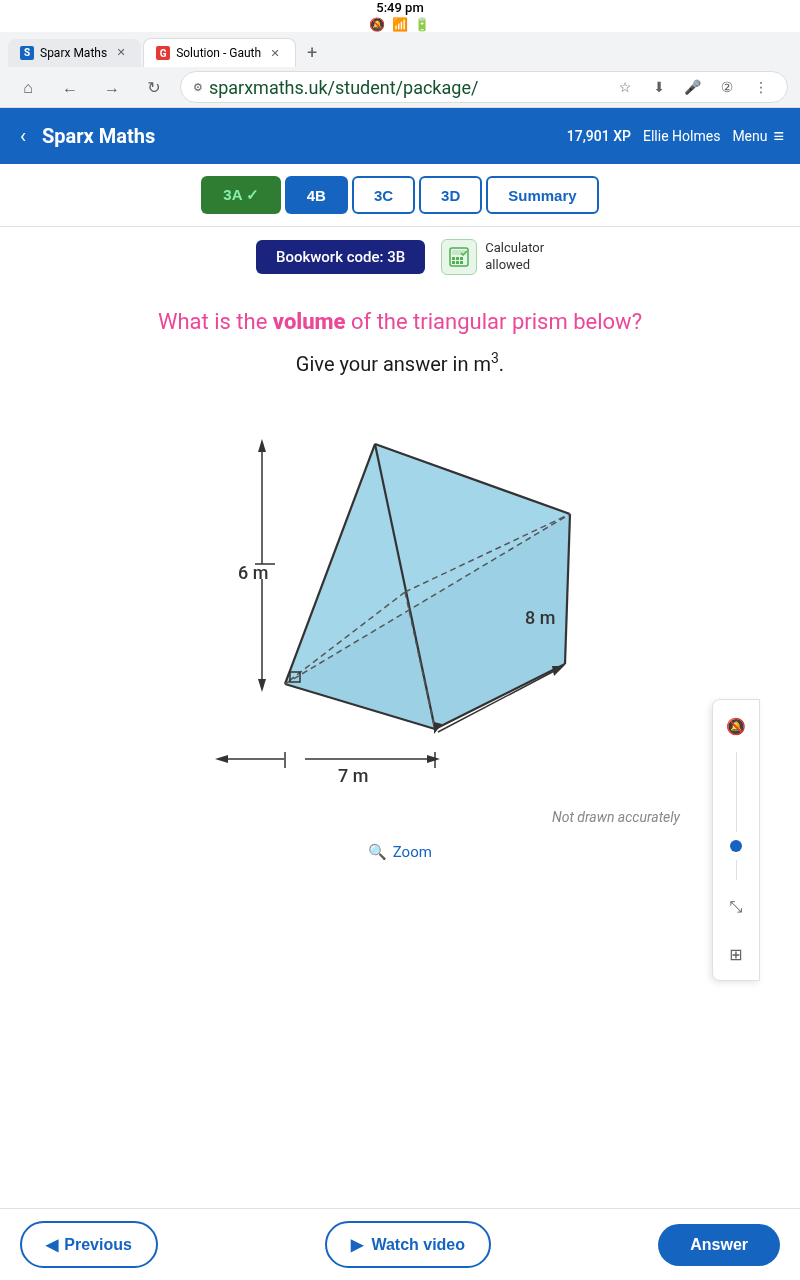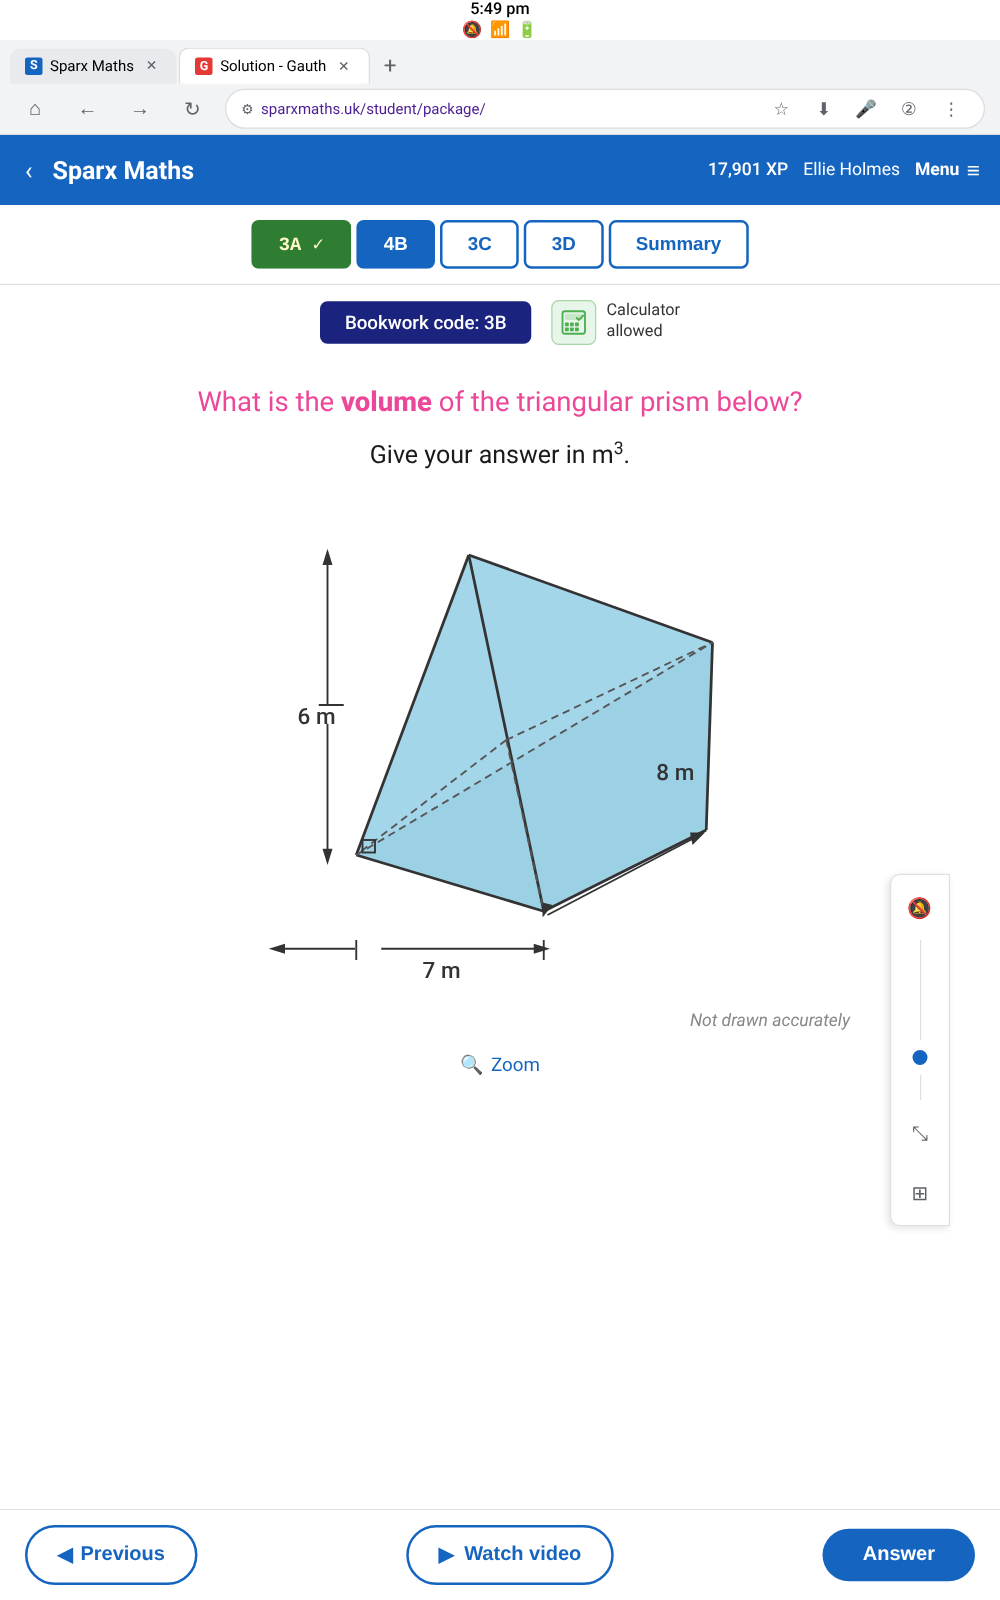--- a/index.html
+++ b/index.html
@@ -118,21 +118,21 @@
       border-radius: 16px;
       display: flex;
       align-items: center;
       padding: 0 12px;
       font-size: 13px;
       color: #333;
       border: 1px solid #dadce0;
       gap: 6px;
     }
     .url-icon { color: #5f6368; font-size: 11px; }
-    .url-text { flex: 1; color: #4c1d95; font-size: 12px; }
+    .url-text { flex: 1; color: #14532d; font-size: 18px; }
     .url-actions { display: flex; gap: 6px; align-items: center; }
     .url-action-btn {
       width: 28px;
       height: 28px;
       border-radius: 50%;
       display: flex;
       align-items: center;
       justify-content: center;
       color: #5f6368;
       cursor: pointer;
@@ -165,21 +165,21 @@
       font-size: 14px;
       font-weight: 500;
     }
     .user-name {
       color: #fff;
       font-size: 14px;
     }
     .menu-btn {
       color: #fff;
       font-size: 14px;
-      font-weight: 700;
+      font-weight: 400;
       display: flex;
       align-items: center;
       gap: 6px;
       cursor: pointer;
     }
     .hamburger { font-size: 18px; }
 
     
     .tab-nav {
       background: #fff;
@@ -192,22 +192,21 @@
     .topic-tab {
       padding: 8px 20px;
       border-radius: 6px;
       font-size: 15px;
       font-weight: 600;
       cursor: pointer;
       border: 2px solid transparent;
     }
     .topic-tab.completed {
       background: #2e7d32;
-      color: #fef9c3;
-      font-family: Liberation Mono, monospace;
+      color: #86efac;
     }
     .topic-tab.active {
       background: #1565c0;
       color: #fff;
     }
     .topic-tab.inactive {
       background: #fff;
       color: #1565c0;
       border-color: #1565c0;
     }

